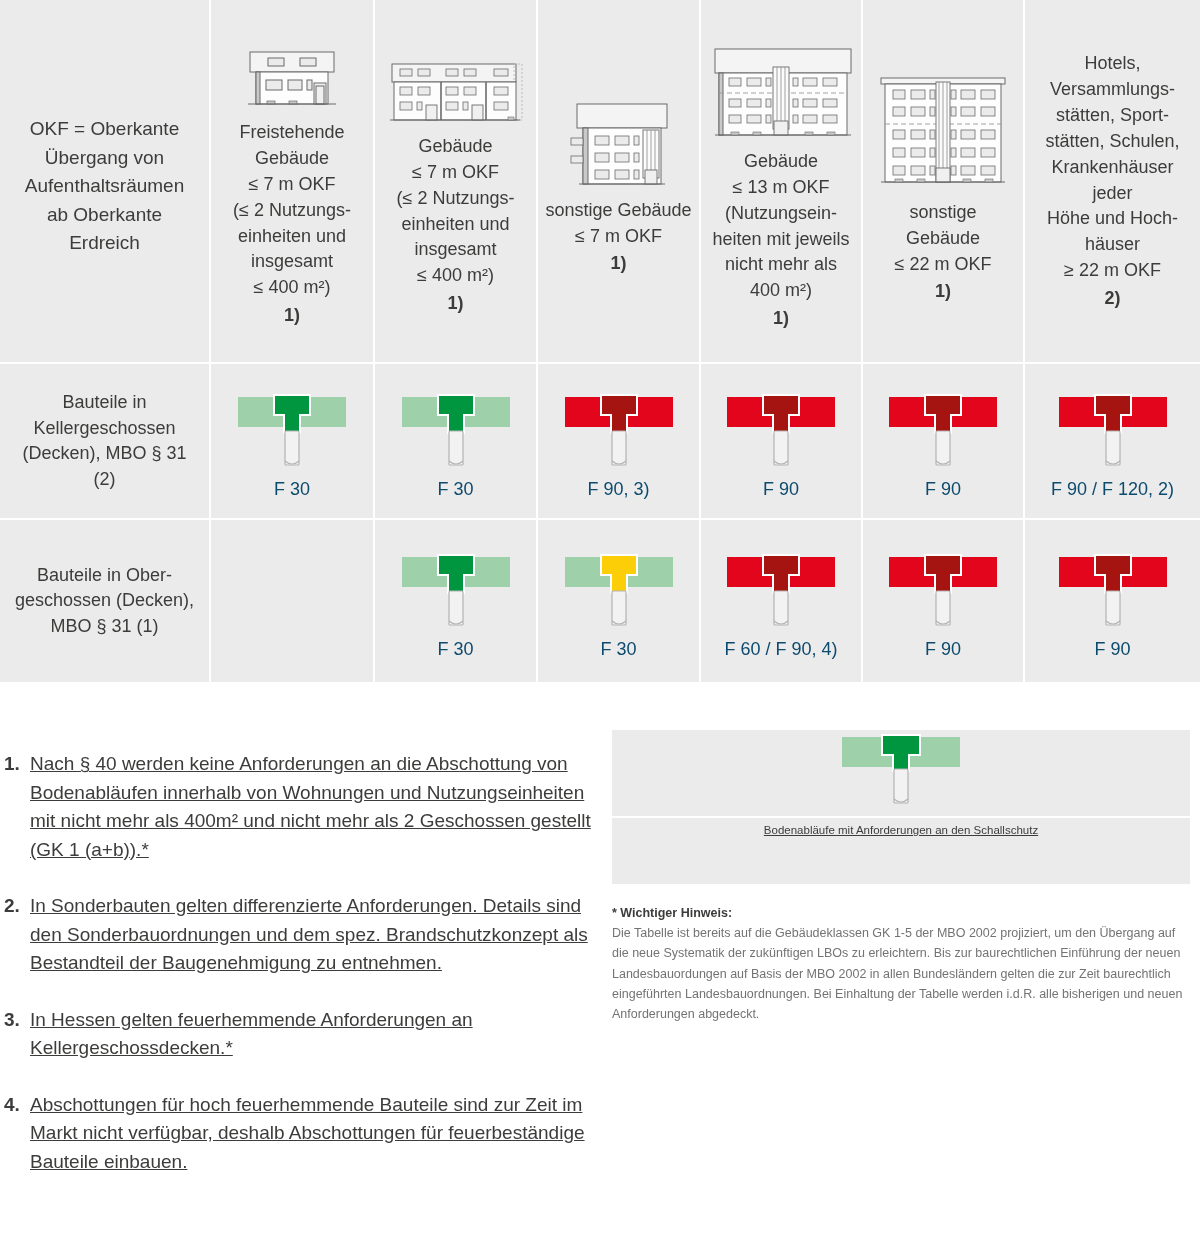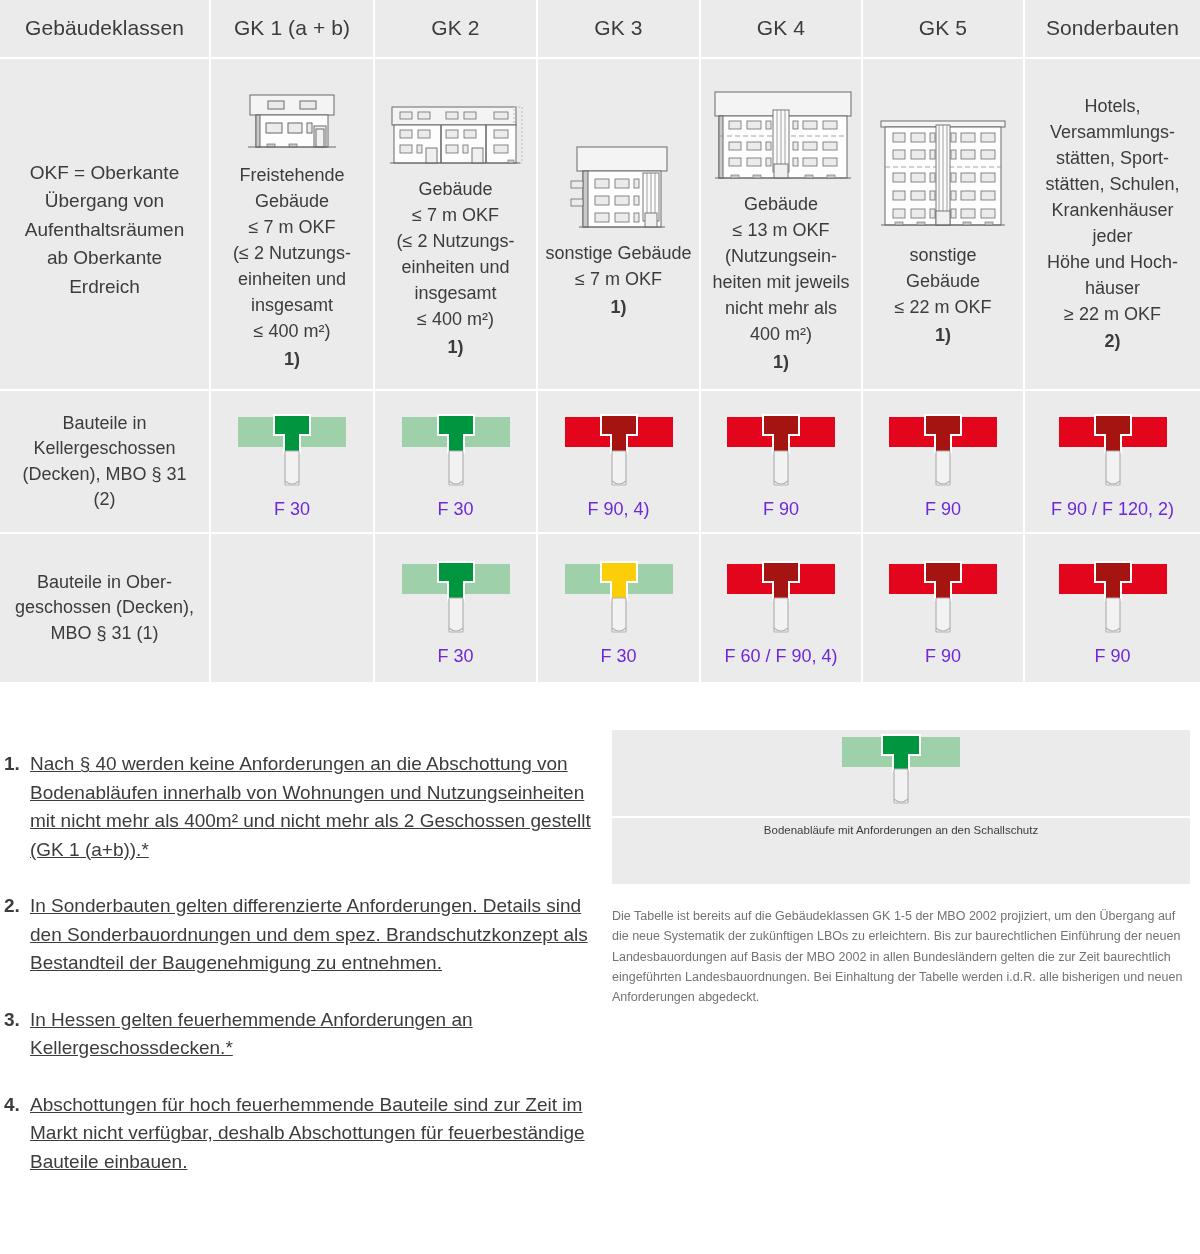--- a/index.html
+++ b/index.html
@@ -78,21 +78,21 @@
   .bld { display:block; margin: 14px auto 6px auto; }
   .bld-pad { padding-top: 12px; }
 
   
   .drain-cell { padding-top: 10px; }
   .drain { display:block; margin: 0 auto 2px auto; }
   .flabel {
     display:block;
     font-size: 18px;
     margin-top: 2px;
-    color: #6d28d9;
+    color: #0c4a6e;
     white-space: nowrap;
   }
 
   
   .notes {
     position: absolute; left: 0; top: 750px;
     width: 600px;
   }
   .note {
     display: flex;
@@ -130,20 +130,21 @@
   }
   .leg-pic { height: 86px; display:flex; align-items:center; justify-content:center; width:100%; }
   .leg-txt {
     font-size: 11.5px;
     line-height: 1.5;
     text-align: center;
     padding: 4px 6px 6px 6px;
     color: #3c3c3b;
     border-top: 2px solid #ffffff;
     width: 100%;
+    text-decoration: underline;
   }
 
   .hinweis {
     position: absolute; left: 612px; top: 906px;
     width: 580px;
   }
   .hinweis .h-title {
     font-size: 12.5px;
     font-weight: bold;
     margin-bottom: 3px;
@@ -167,29 +168,20 @@
         <col class="c0">
           <col class="c1">
           <col class="c2">
           <col class="c3">
         <col class="c4">
           <col class="c5">
           <col class="c6">
       </colgroup>
 
       <tbody>
-          <tr class="hdr-row">
-        <th class="first">Gebäudeklassen</th>
-        <th>GK 1 (a + b)</th>
-        <th>GK 2</th>
-        <th>GK 3</th>
-        <th>GK 4</th>
-        <th>GK 5</th>
-        <th>Sonderbauten</th>
-      </tr>
 
       <tr class="row-class">
         <td class="rowlabel big">OKF = Oberkante Übergang von Aufenthaltsräumen ab Oberkante Erdreich</td>
 
         <td class="cell-desc">
           <svg class="bld" width="96" height="66" viewBox="0 0 96 66">
             <rect x="6" y="4" width="84" height="20" fill="#f4f4f4" stroke="#6b6b6b" stroke-width="1"></rect>
             <rect x="24" y="10" width="16" height="8" fill="#ebebeb" stroke="#6b6b6b" stroke-width="1"></rect>
             <rect x="56" y="10" width="16" height="8" fill="#ebebeb" stroke="#6b6b6b" stroke-width="1"></rect>
             <rect x="12" y="24" width="72" height="32" fill="#fdfdfd" stroke="#6b6b6b" stroke-width="1"></rect>
@@ -383,21 +375,21 @@
           <span class="flabel">F 30</span>
         </td>
 
         <td class="drain-cell">
           <svg class="drain" width="124" height="84" viewBox="0 0 124 84">
             <rect x="8" y="4" width="108" height="30" fill="#E3051B"></rect>
             <path d="M44 2 L80 2 L80 22 L70 22 L70 40 L54 40 L54 22 L44 22 Z" fill="#A61411" stroke="#ffffff" stroke-width="2"></path>
             <rect x="55" y="38" width="14" height="34" rx="1" fill="#f2f2f2" stroke="#b3b3b3" stroke-width="1.2"></rect>
             <path d="M55 68 Q62 74 69 68" fill="none" stroke="#b3b3b3" stroke-width="1.2"></path>
           </svg>
-          <span class="flabel">F 90, 4)</span>
+          <span class="flabel">F 90, 3)</span>
         </td>
 
         <td class="drain-cell">
           <svg class="drain" width="124" height="84" viewBox="0 0 124 84">
             <rect x="8" y="4" width="108" height="30" fill="#E3051B"></rect>
             <path d="M44 2 L80 2 L80 22 L70 22 L70 40 L54 40 L54 22 L44 22 Z" fill="#A61411" stroke="#ffffff" stroke-width="2"></path>
             <rect x="55" y="38" width="14" height="34" rx="1" fill="#f2f2f2" stroke="#b3b3b3" stroke-width="1.2"></rect>
             <path d="M55 68 Q62 74 69 68" fill="none" stroke="#b3b3b3" stroke-width="1.2"></path>
           </svg>
           <span class="flabel">F 90</span>
@@ -512,16 +504,17 @@
           <path d="M68 66 Q75 72 82 66" fill="none" stroke="#b3b3b3" stroke-width="1.2"></path>
         </svg>
       </div>
       <div class="leg-txt">Bodenabläufe mit Anforderungen an den Schallschutz</div>
     </div>
 
 
   </div>
 
   <div class="hinweis">
+    <div class="h-title">* Wichtiger Hinweis:</div>
     <div class="h-body">Die Tabelle ist bereits auf die Gebäudeklassen GK 1-5 der MBO 2002 projiziert, um den Übergang auf die neue Systematik der zukünftigen LBOs zu erleichtern. Bis zur baurechtlichen Einführung der neuen Landesbauordungen auf Basis der MBO 2002 in allen Bundesländern gelten die zur Zeit baurechtlich eingeführten Landesbauordnungen. Bei Einhaltung der Tabelle werden i.d.R. alle bisherigen und neuen Anforderungen abgedeckt.</div>
   </div>
 
 </div>
 
 </body></html>

